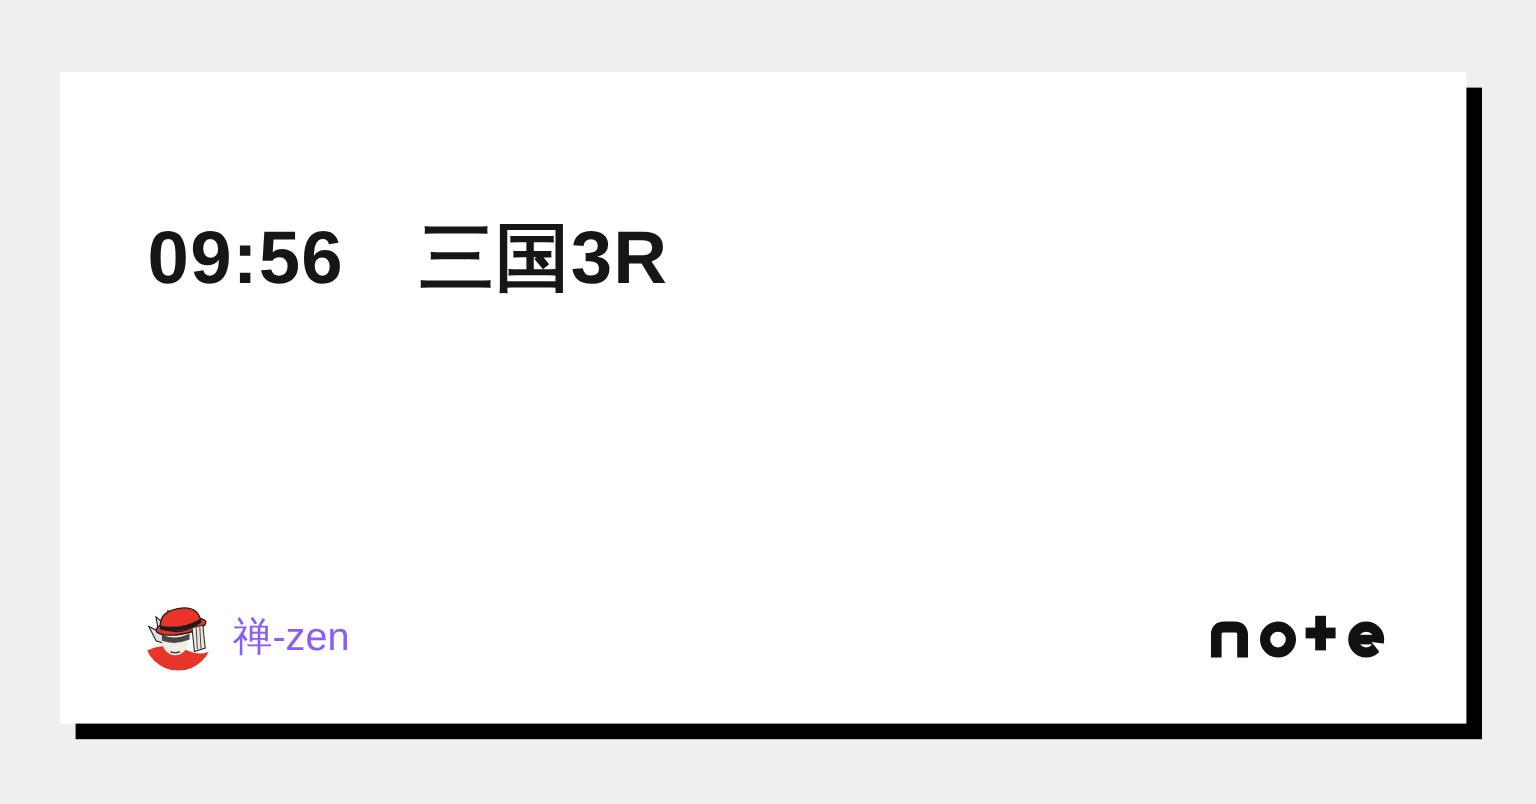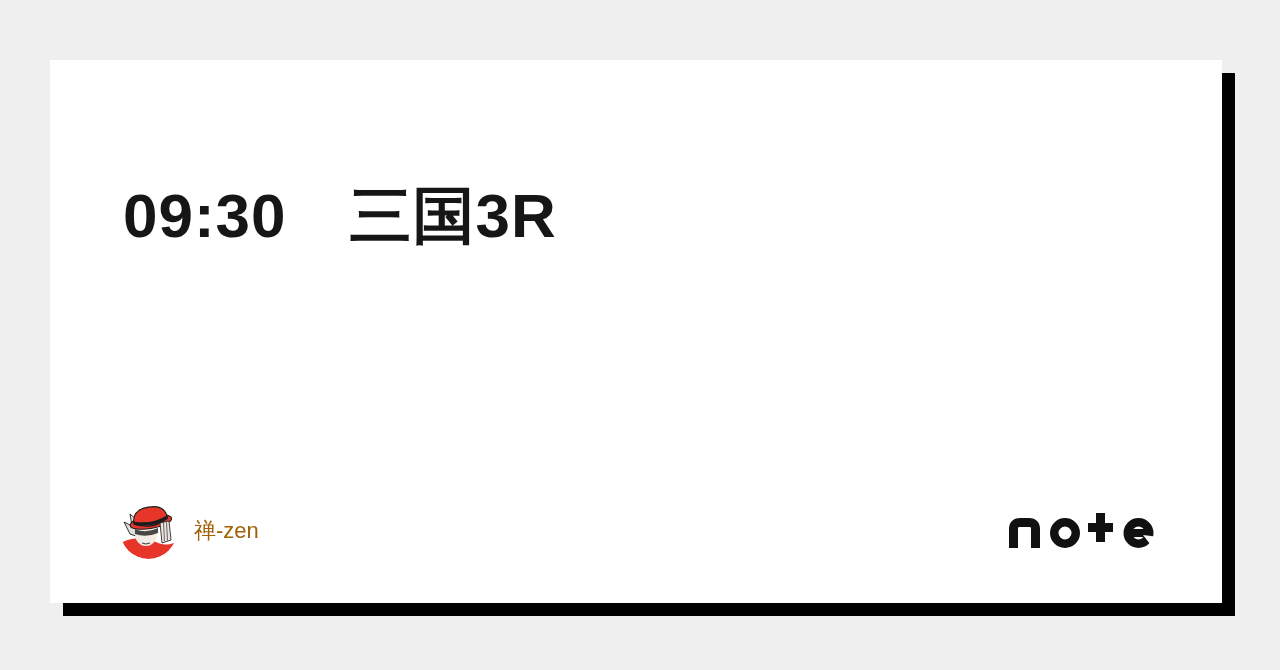--- a/index.html
+++ b/index.html
@@ -57,34 +57,34 @@
   .avatar {
     display: block;
     width: 57px;
     height: 57px;
     border-radius: 50%;
     overflow: hidden;
     flex: 0 0 auto;
   }
   .avatar svg { display: block; }
   .author-name {
-    font-size: 22px;
+    font-size: 33px;
     font-weight: 400;
-    color: #a16207;
+    color: #8b5cf6;
     line-height: 1;
   }
   .brand svg { display: block; }
 </style>
 </head>
 <body>
 
 <div class="stage">
   <div class="card">
 
-    <h1 class="title">09:30　三国3R</h1>
+    <h1 class="title">09:56　三国3R</h1>
 
     <div class="footer">
 
       <div class="author">
         <span class="avatar">
           <svg viewBox="0 0 57 57" width="57" height="57" aria-hidden="true">
             <defs>
               <clipPath id="avclip">
                   <circle cx="28.5" cy="28.5" r="28.5"></circle>
                 </clipPath>

